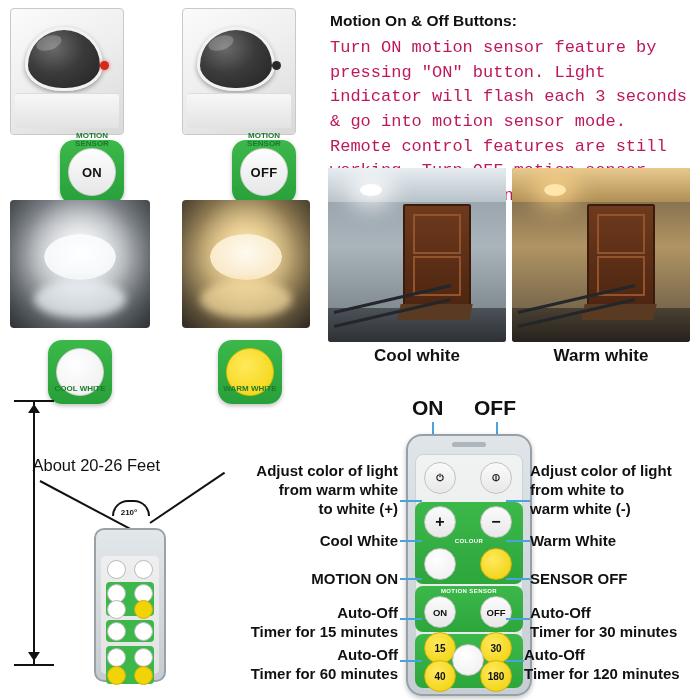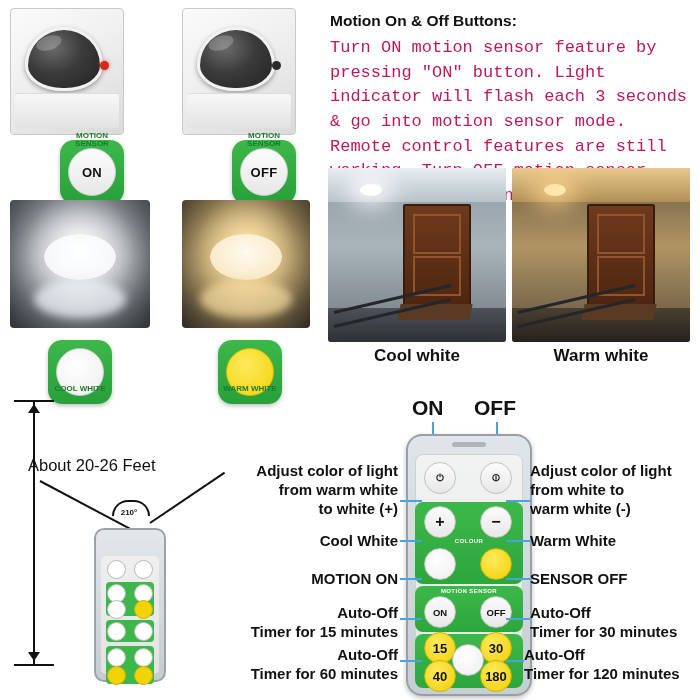--- a/index.html
+++ b/index.html
@@ -151,21 +151,21 @@
   .rb-key{
     position:absolute;width:30px;height:30px;border-radius:50%;
     background:linear-gradient(180deg,#fbfbfb,#e8e8e8);
     border:1px solid #c2c2c2;
     display:flex;align-items:center;justify-content:center;
     font-size:9.5px;font-weight:bold;color:#111;
   }
   .rb-key.yellow{background:radial-gradient(circle at 40% 35%,#ffe95c,#efcf06);border-color:#cfb306;}
   .rb-key.white{background:radial-gradient(circle at 40% 35%,#ffffff,#ededed);}
   .rb-key.plusminus{font-size:16px;font-weight:bold;}
-  .rb-key .num{font-size:13px;font-weight:bold;color:#111;}
+  .rb-key .num{font-size:10px;font-weight:bold;color:#111;}
   .rb-minilabel{
     position:absolute;width:100%;text-align:center;font-size:6px;font-weight:bold;color:#ffffff;letter-spacing:.4px;
   }
 
   
   .lbl{position:absolute;font-size:15px;font-weight:bold;color:#111;line-height:1.25;}
   .lbl.r{text-align:right;}
   .lbl.l{text-align:left;}
   .leader{position:absolute;height:2px;background:#4aa3dd;}
   .onoff-top{position:absolute;font-size:21px;font-weight:bold;color:#111;}
@@ -245,21 +245,21 @@
 <div class="door-caption" style="left:328px;top:346px;width:178px;">Cool white</div>
 <div class="door-caption" style="left:512px;top:346px;width:178px;">Warm white</div>
 
 <div class="line abs" style="left:14px;top:400px;width:40px;height:2px;"></div>
 <div class="line abs" style="left:14px;top:664px;width:40px;height:2px;"></div>
 <div class="line abs" style="left:33px;top:400px;width:2px;height:265px;"></div>
 
 <div class="abs" style="left:28px;top:404px;width:0;height:0;border-left:6px solid transparent;border-right:6px solid transparent;border-bottom:9px solid #111;"></div>
 <div class="abs" style="left:28px;top:652px;width:0;height:0;border-left:6px solid transparent;border-right:6px solid transparent;border-top:9px solid #111;"></div>
 
-<div class="dist-label abs" style="left:28px;top:456px;width:160px;text-align:left;">About 20-26 Feet</div>
+<div class="dist-label abs" style="left:0;top:456px;width:160px;text-align:right;">About 20-26 Feet</div>
 
 <div class="line abs" style="left:40px;top:480px;width:115px;height:2px;transform:rotate(28deg);transform-origin:left center;"></div>
 <div class="line abs" style="left:150px;top:522px;width:90px;height:2px;transform:rotate(-34deg);transform-origin:left center;"></div>
 
 <div class="abs" style="left:112px;top:508px;width:34px;text-align:center;font-size:8px;font-weight:bold;color:#111;">210°</div>
 <div class="abs" style="left:112px;top:500px;width:34px;height:14px;border:2px solid #111;border-bottom:none;border-radius:17px 17px 0 0;"></div>
 
 <div class="remote-small" style="left:94px;top:528px;">
   <div class="screen">
     <div class="rs-row" style="top:4px;">

